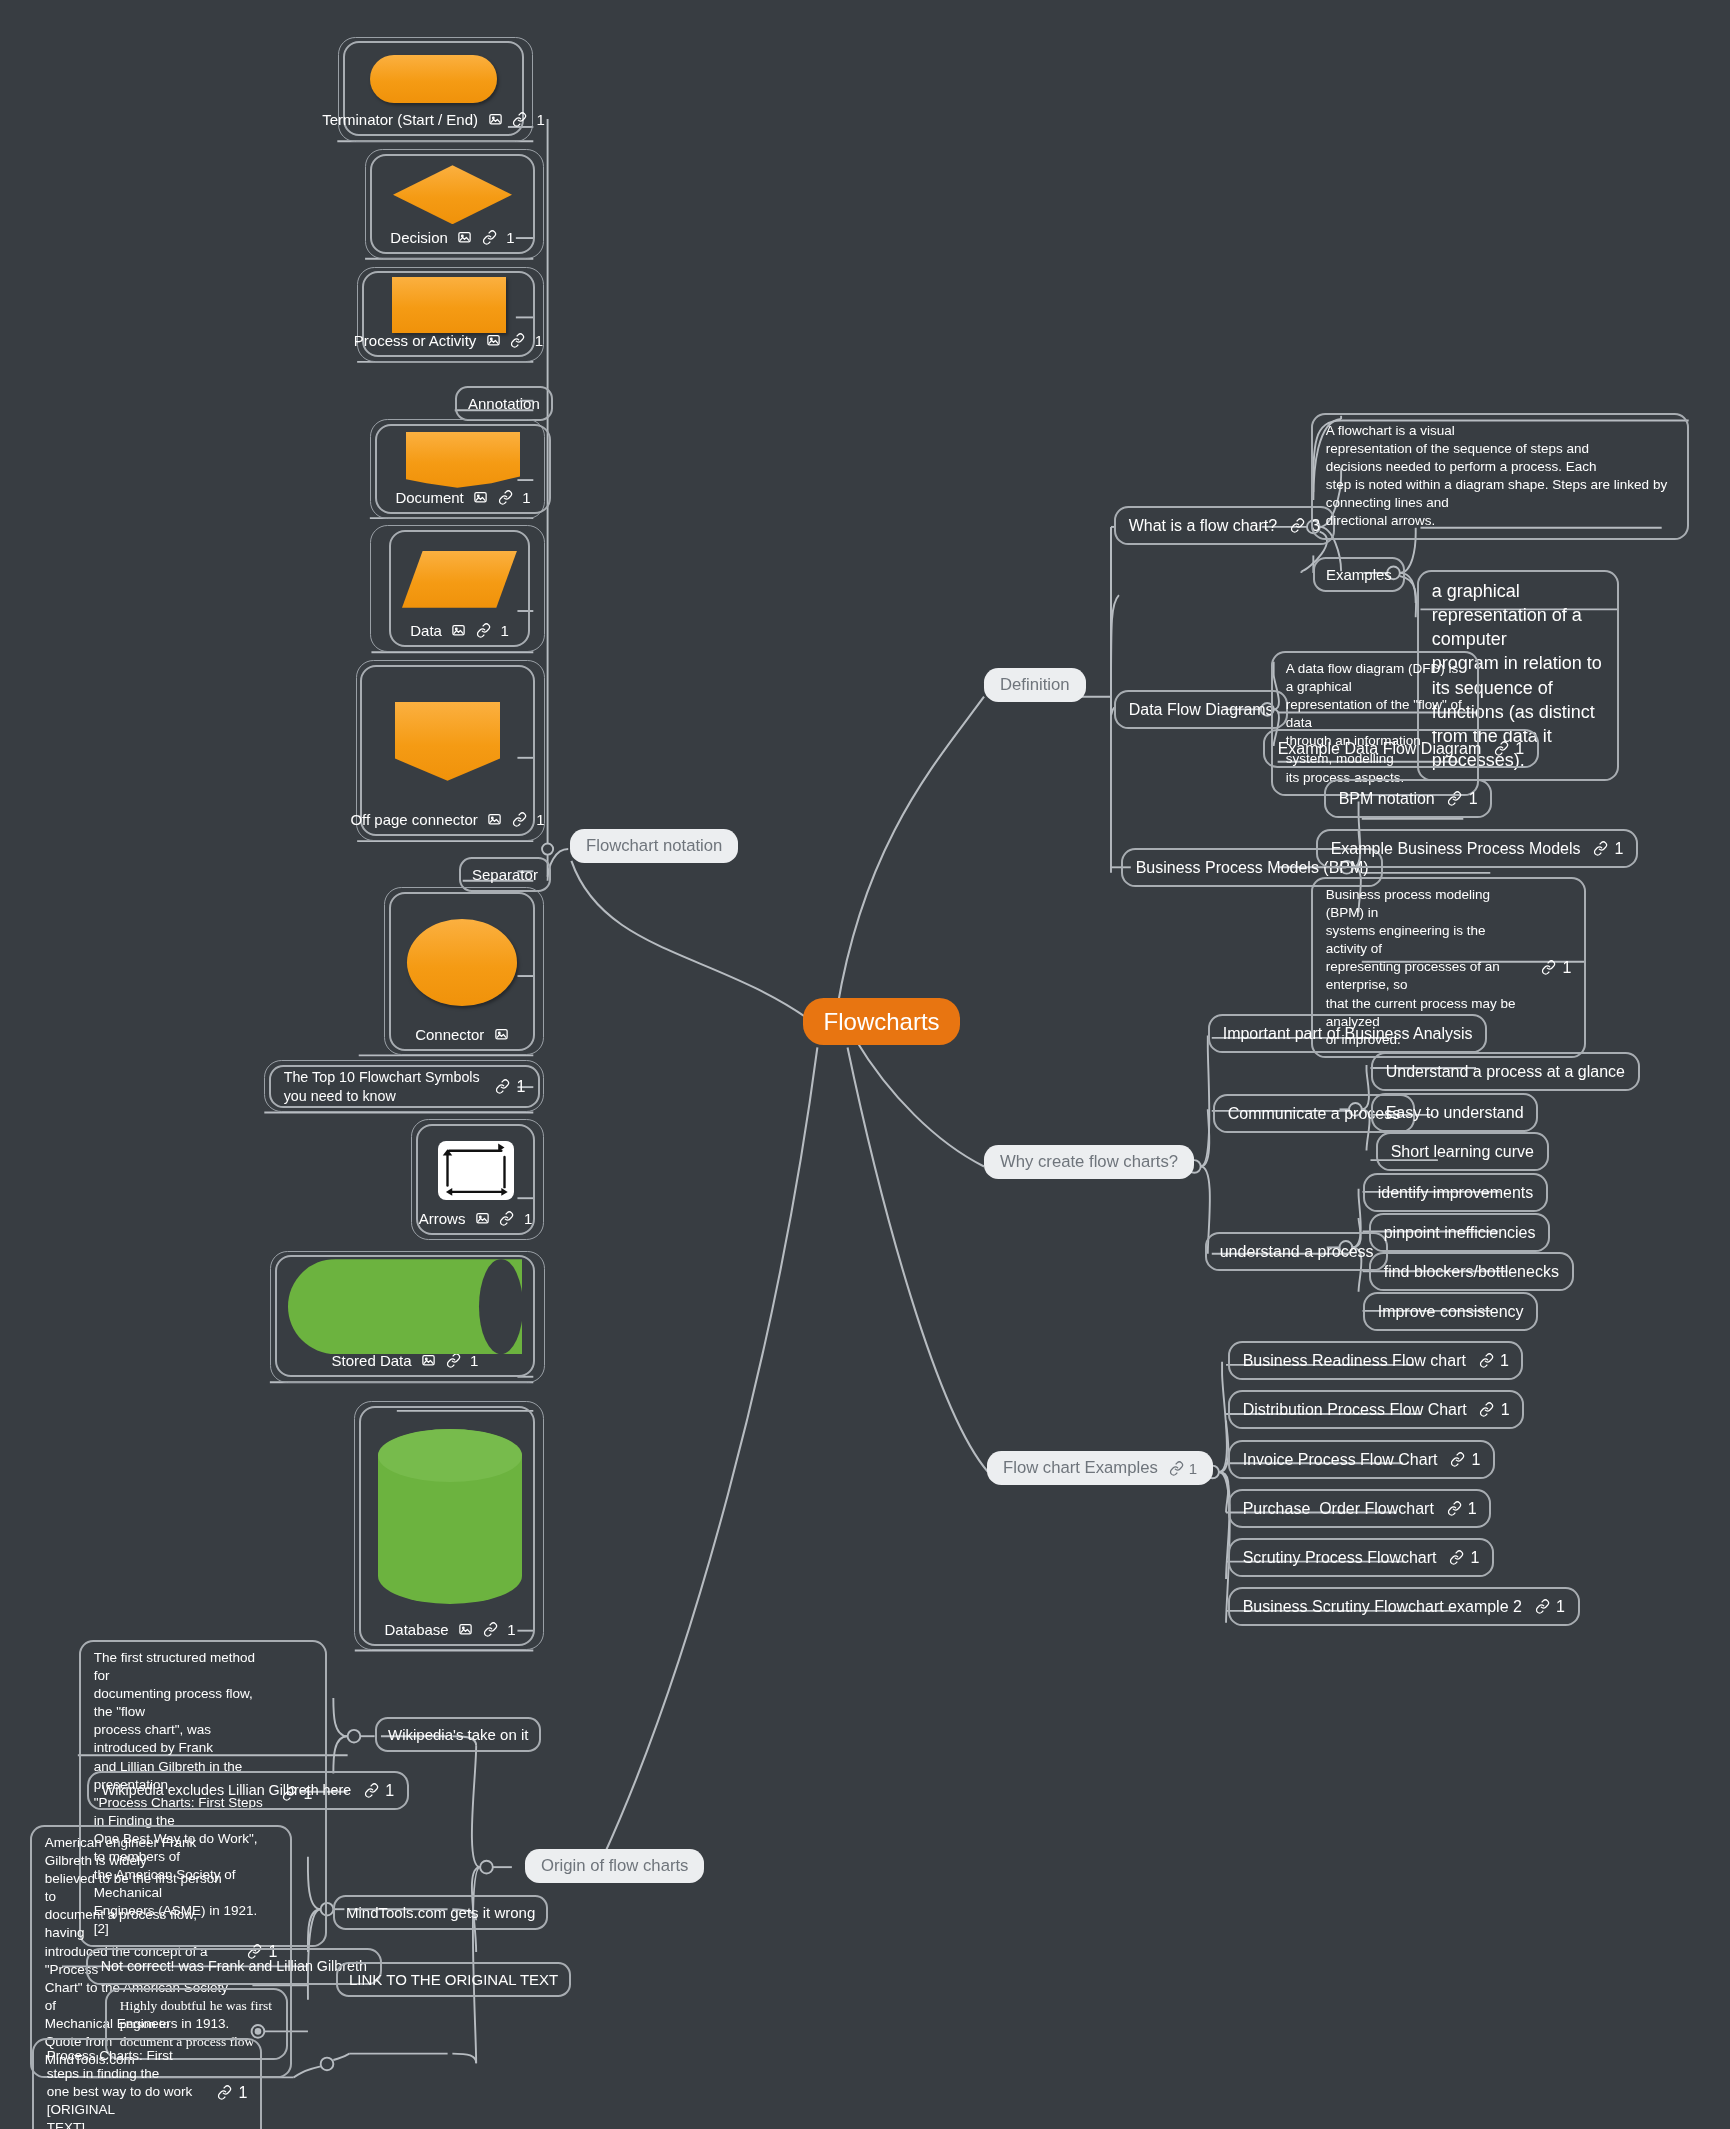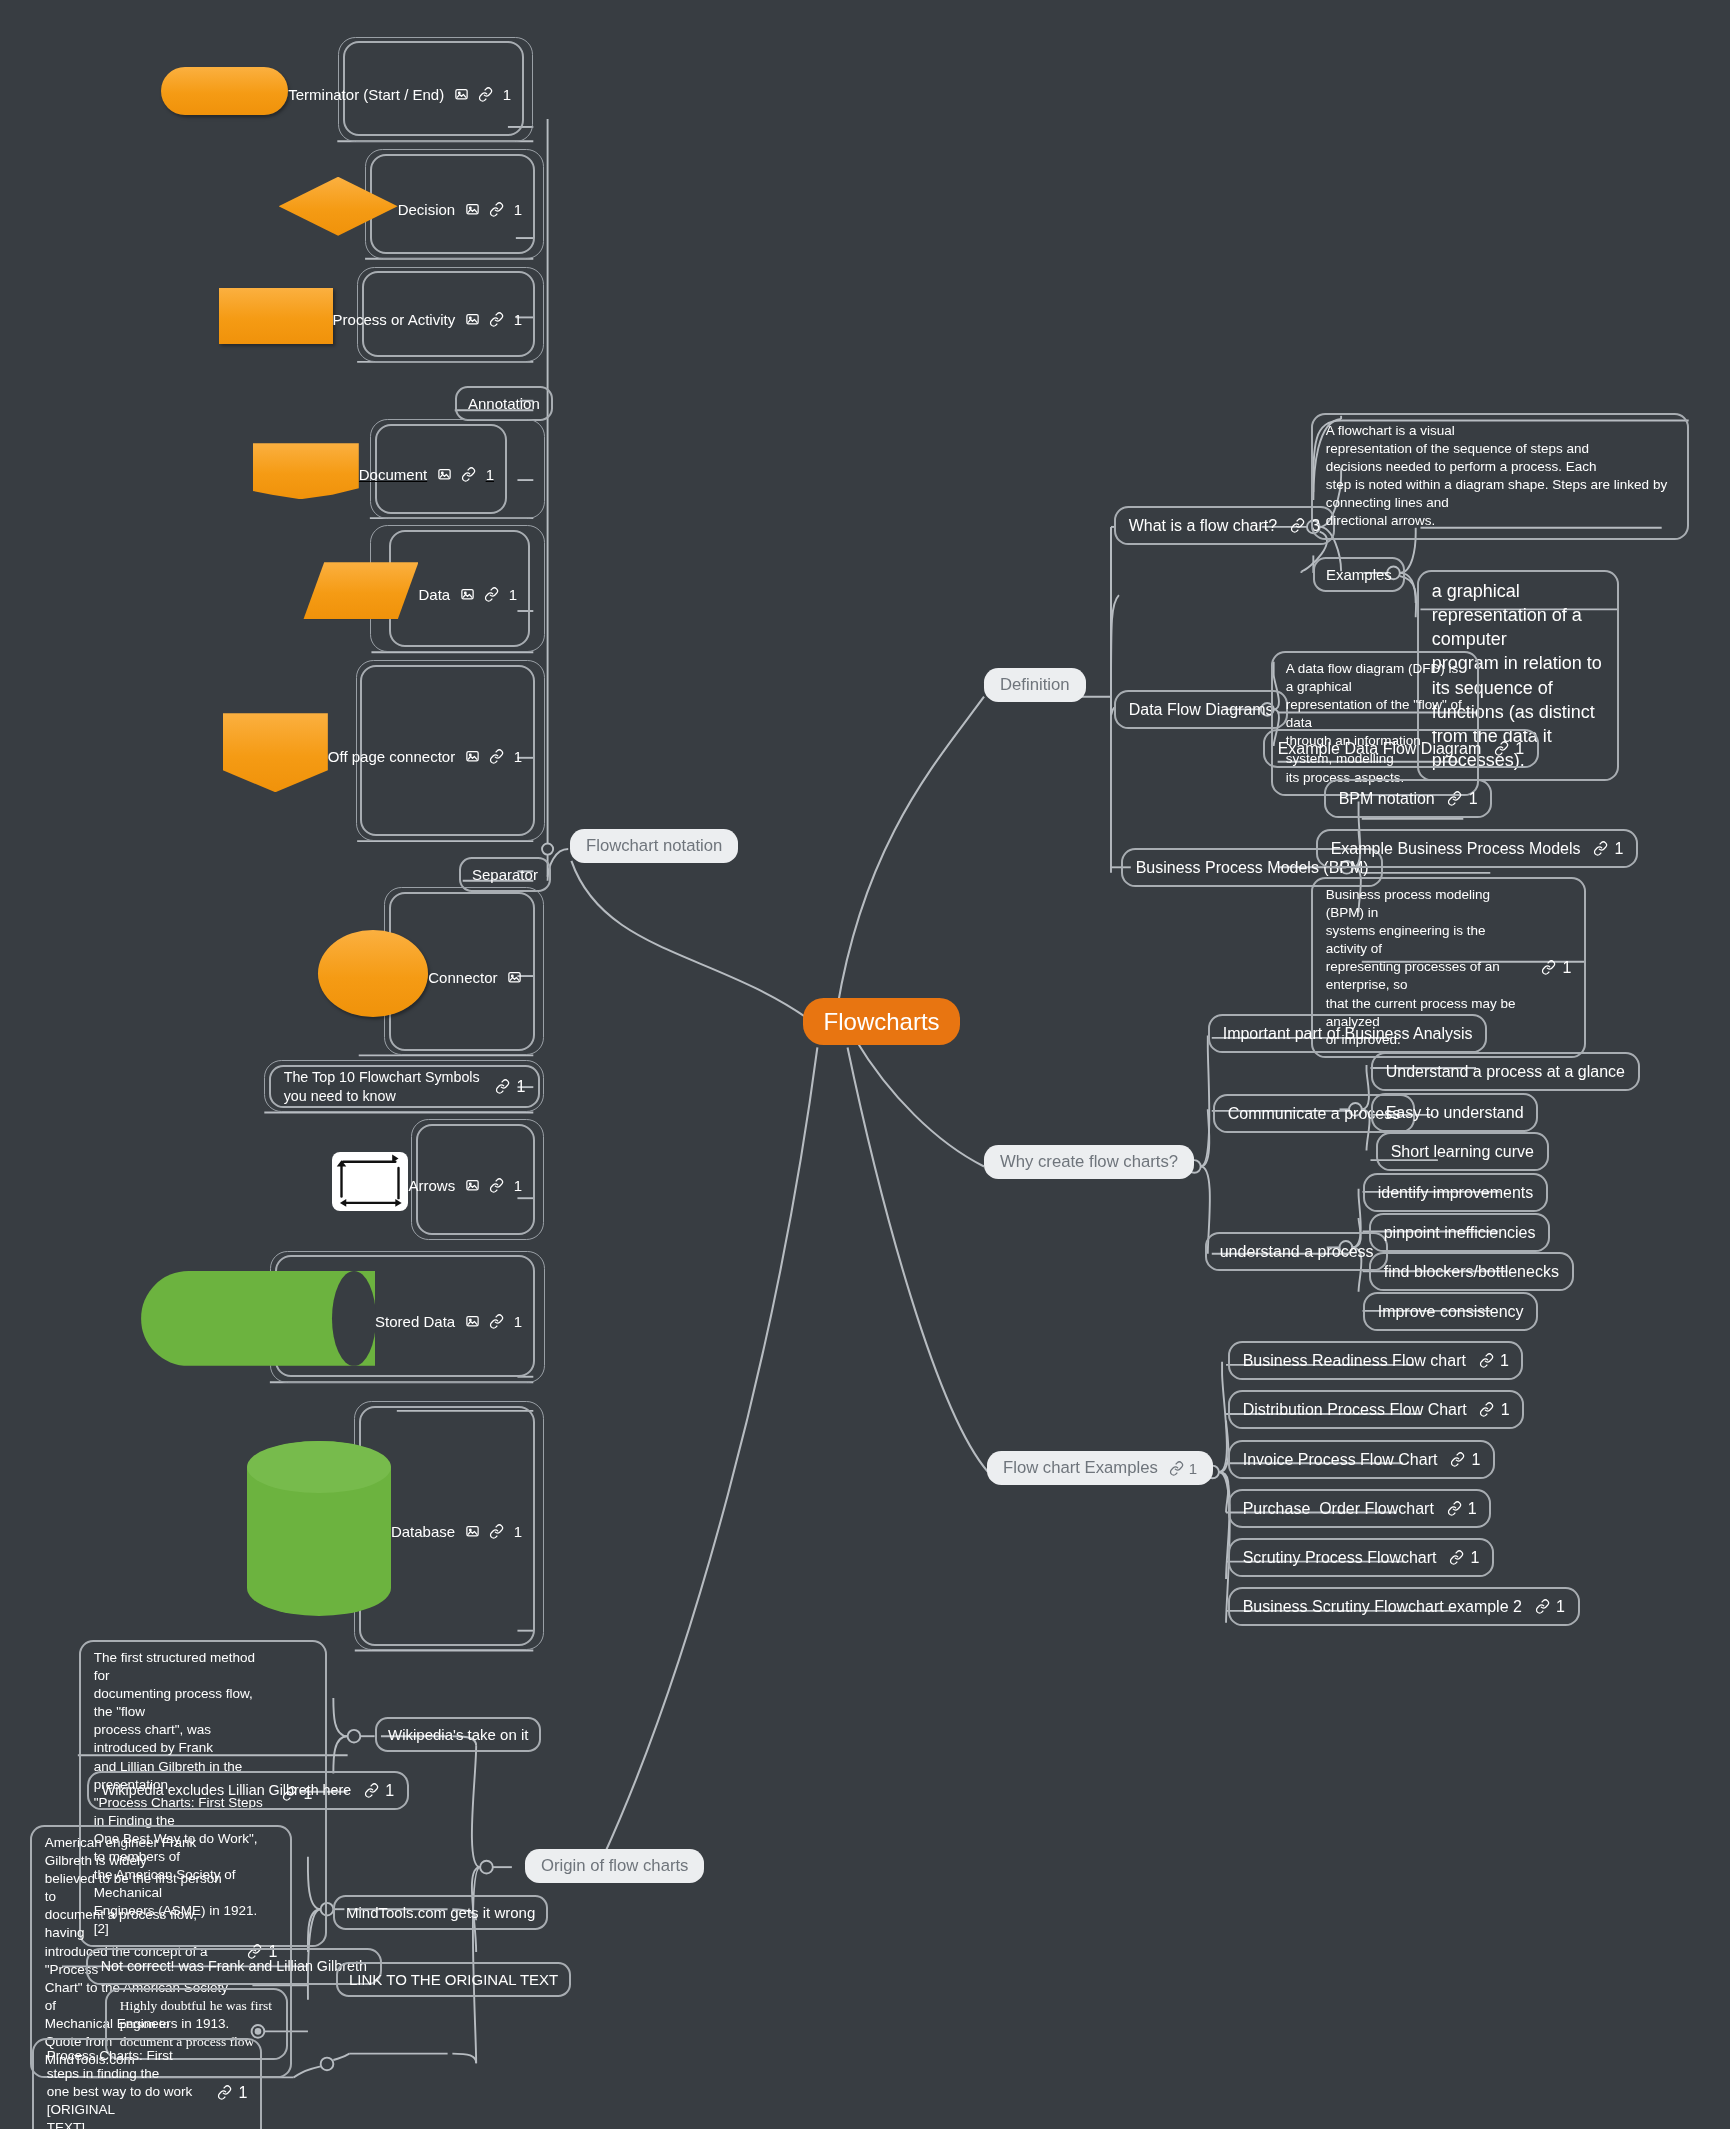--- a/index.html
+++ b/index.html
@@ -87,21 +87,21 @@
     border-radius: 12.7px;
   }
 
   
   .shape-card {
     position: absolute;
     box-sizing: border-box;
     border: 2.4px solid #a8adb2;
     border-radius: 16px;
     display: flex;
-    flex-direction: row;
+    flex-direction: column;
     align-items: center;
     justify-content: flex-end;
     padding: 11px 11px 6.3px 11px;
   }
   .shape-card .glyph-wrap {
     flex: 1 1 auto;
     width: 100%;
     display: flex;
     align-items: center;
     justify-content: center;
@@ -490,21 +490,21 @@
       </span>
       <span>1</span>
     </div>
   </div>
 
   <div class="node pill-sm" style="left:455px; top:386px;">
     <span class="lbl">Annotation</span>
   </div>
 
   <div class="group" style="left:370px; top:419px; width:175px; height:100px;"></div>
-  <div class="shape-card" style="left:375px; top:424px; width:132px; height:90px;text-decoration:underline;">
+  <div class="shape-card" style="left:375px; top:424px; width:176px; height:90px;">
     <div class="glyph-wrap">
         <div class="g-document"></div>
       </div>
     <div class="caption">
       <span>Document</span>
       <span class="icon">
         <svg width="15" height="15" viewBox="0 0 24 24" fill="none" stroke="#fff" stroke-width="2">
             <rect x="3" y="4" width="18" height="15" rx="2.5"></rect>
             <circle cx="8.5" cy="9.5" r="1.3" fill="#fff"></circle>
             <path d="M4.5 17l4.5-5 3 3 3-3 4.5 5" stroke-linejoin="round"></path>

